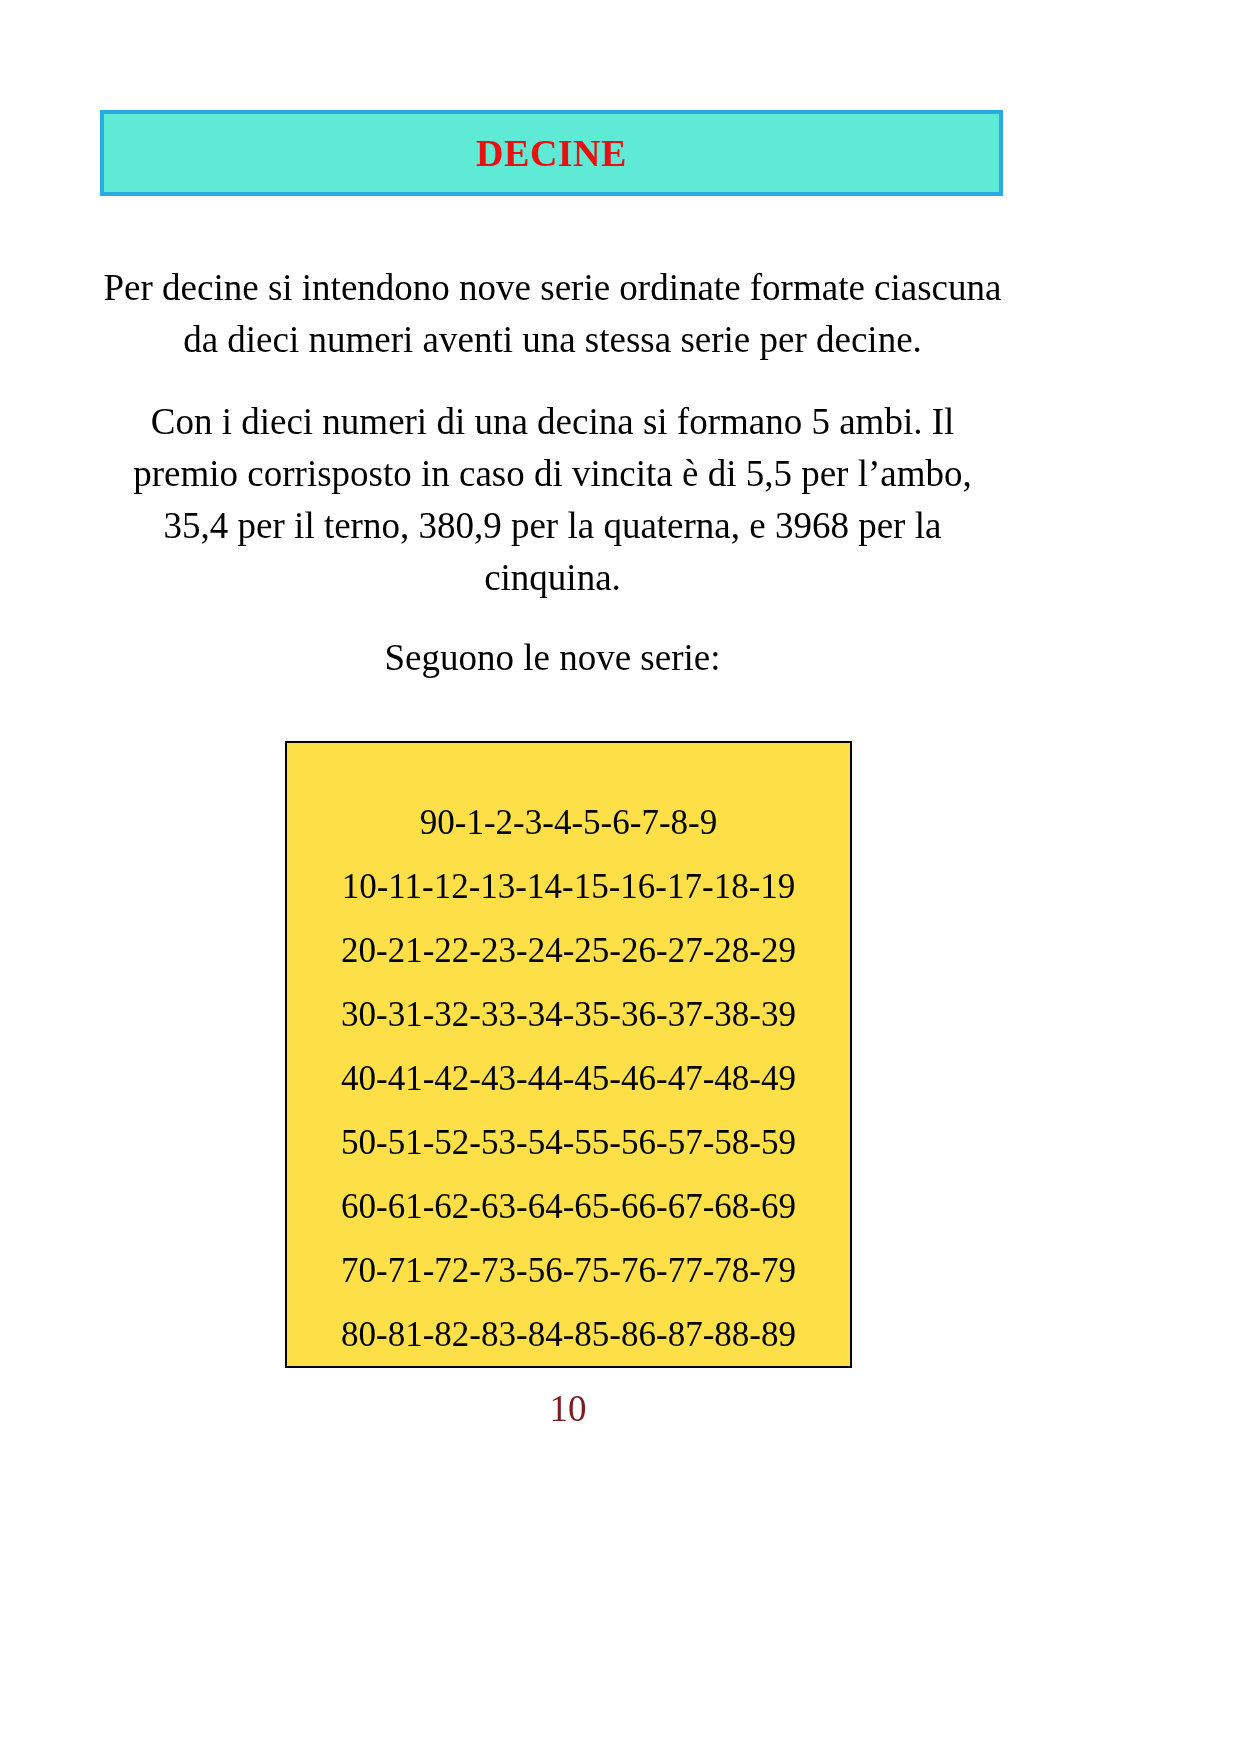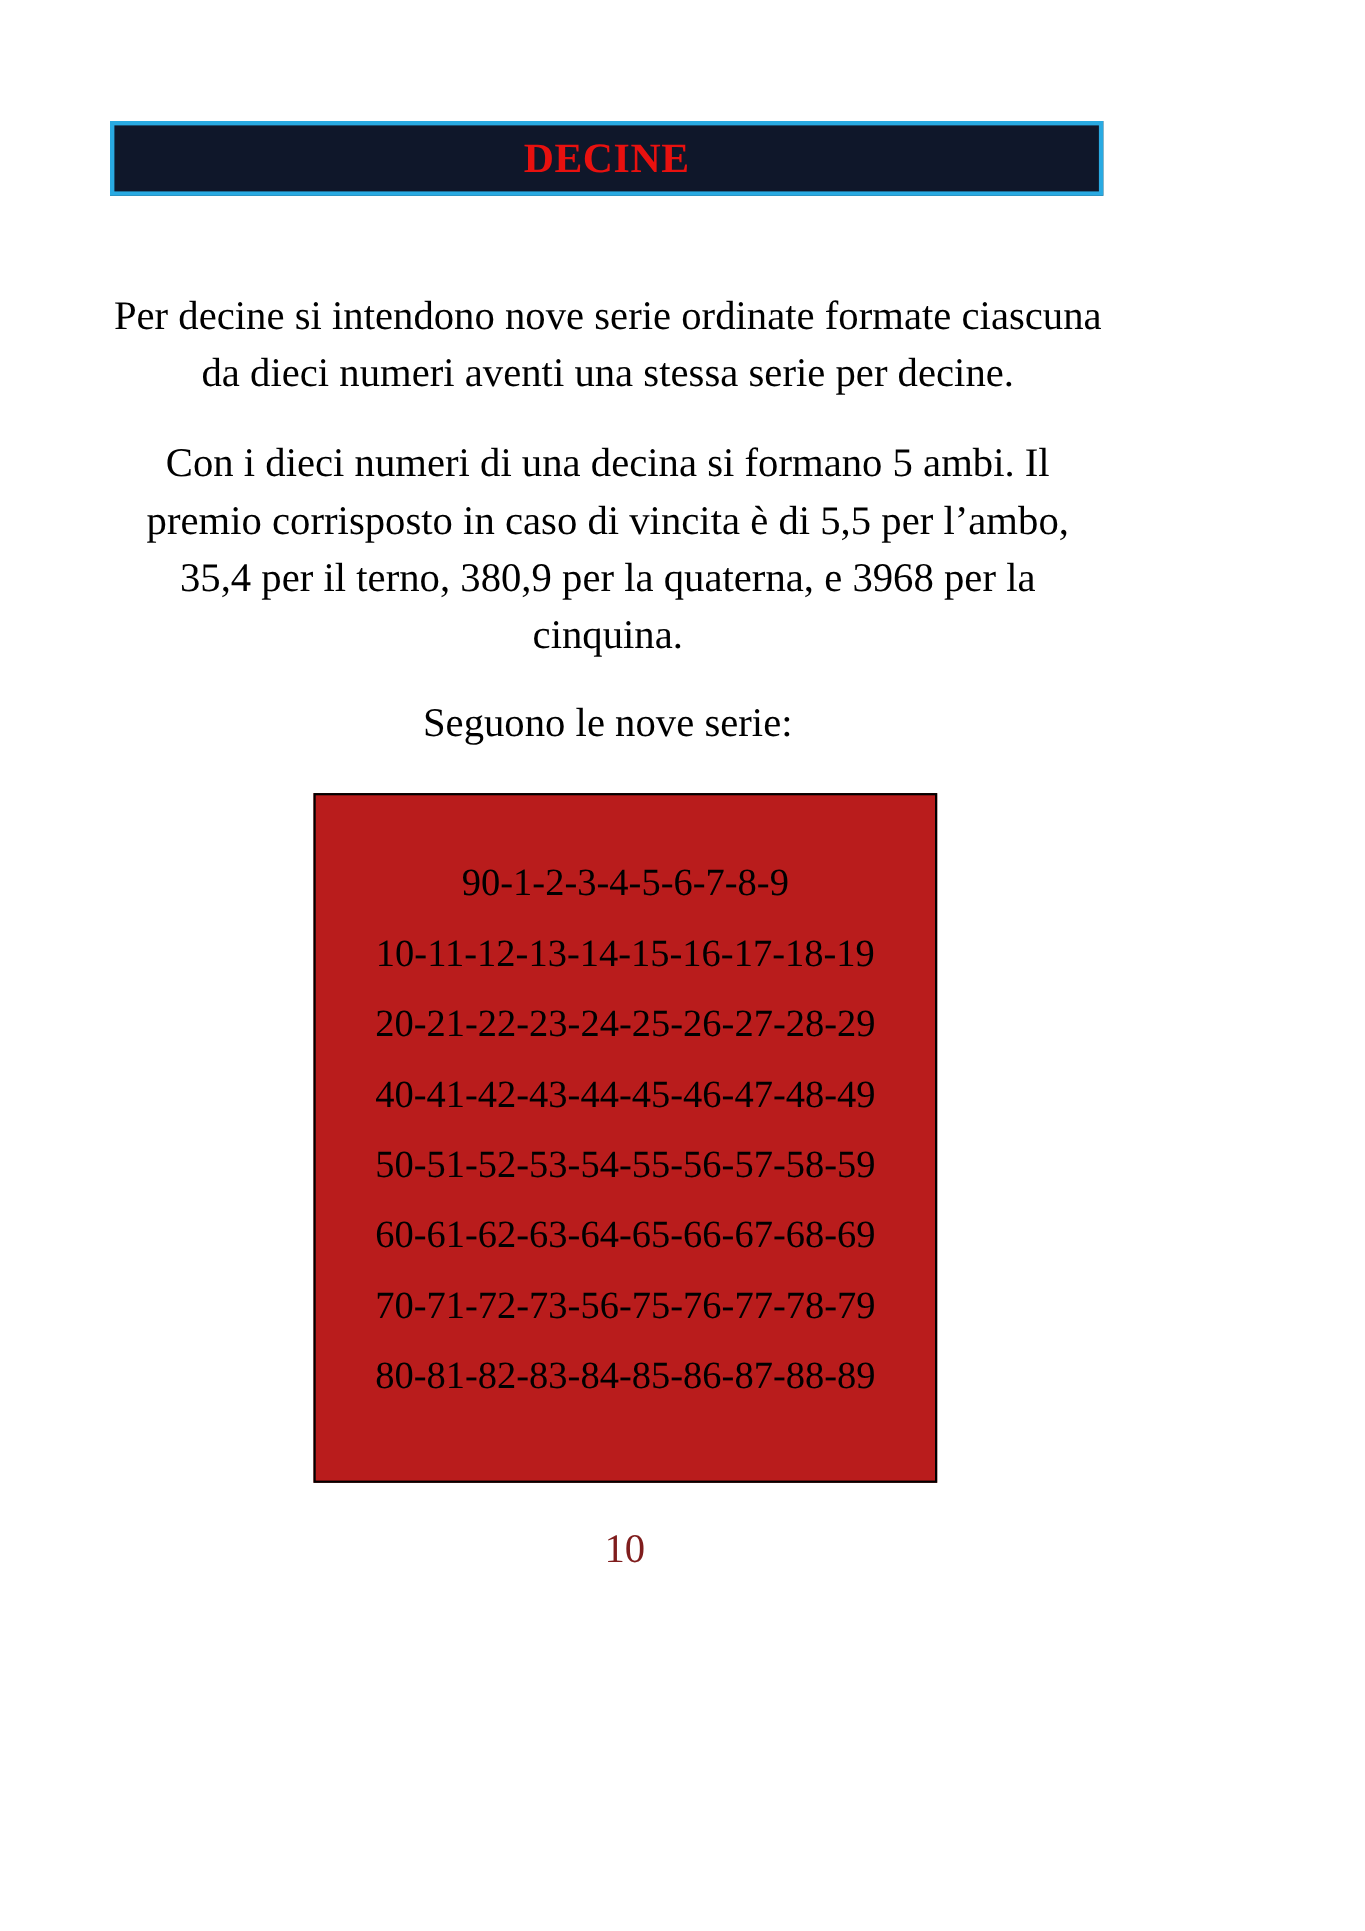--- a/index.html
+++ b/index.html
@@ -22,24 +22,24 @@
     width: 1241px;
     height: 1755px;
   }
 
   
   .title-box {
     position: absolute;
     left: 100px;
     top: 110px;
     width: 903px;
-    height: 68px;
+    height: 86px;
     box-sizing: border-box;
     border: 4px solid #29aae2;
-    background: #0f172a;
+    background: #5eead4;
     display: flex;
     align-items: center;
     justify-content: center;
   }
   .title-text {
     font-family: "Liberation Serif", "DejaVu Serif", serif;
     font-weight: bold;
     font-size: 38px;
     letter-spacing: 0.5px;
     color: #e8110f;
@@ -62,26 +62,26 @@
     font-family: "Liberation Serif", "DejaVu Serif", serif;
   }
   .para.p1 { margin-bottom: 30px; }
   .para.p2 { margin-bottom: 28px; }
   .para.p3 { margin-bottom: 0; }
 
   
   .series-box {
     position: absolute;
     left: 285px;
-    top: 721px;
+    top: 741px;
     width: 567px;
     height: 627px;
     box-sizing: border-box;
     border: 2px solid #000000;
-    background: #b91c1c;
+    background: #fde047;
   }
   .series-inner {
     position: absolute;
     left: 0;
     top: 62px;
     width: 100%;
   }
   .series-row {
     text-align: center;
     font-size: 35px;
@@ -118,20 +118,21 @@
     <p class="para p1">Per decine si intendono nove serie ordinate formate ciascuna da dieci numeri aventi una stessa serie per decine.</p>
     <p class="para p2">Con i dieci numeri di una decina si formano 5 ambi. Il premio corrisposto in caso di vincita è di 5,5 per l’ambo, 35,4 per il terno, 380,9 per la quaterna, e 3968 per la cinquina.</p>
     <p class="para p3">Seguono le nove serie:</p>
   </div>
 
   <div class="series-box">
     <div class="series-inner">
       <div class="series-row">90-1-2-3-4-5-6-7-8-9</div>
       <div class="series-row">10-11-12-13-14-15-16-17-18-19</div>
       <div class="series-row">20-21-22-23-24-25-26-27-28-29</div>
+      <div class="series-row">30-31-32-33-34-35-36-37-38-39</div>
       <div class="series-row">40-41-42-43-44-45-46-47-48-49</div>
       <div class="series-row">50-51-52-53-54-55-56-57-58-59</div>
       <div class="series-row">60-61-62-63-64-65-66-67-68-69</div>
       <div class="series-row">70-71-72-73-56-75-76-77-78-79</div>
       <div class="series-row">80-81-82-83-84-85-86-87-88-89</div>
     </div>
   </div>
 
   <div class="page-number">10</div>
 

